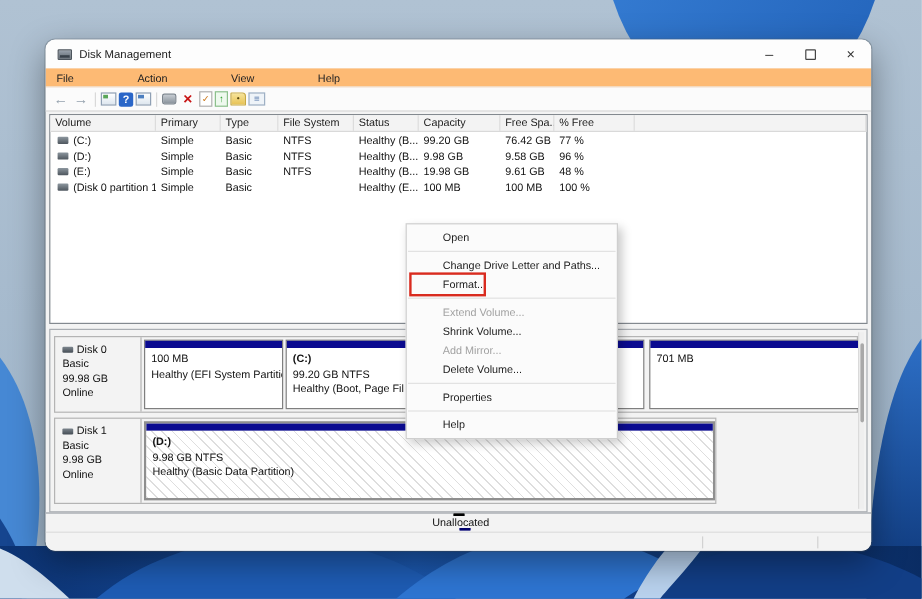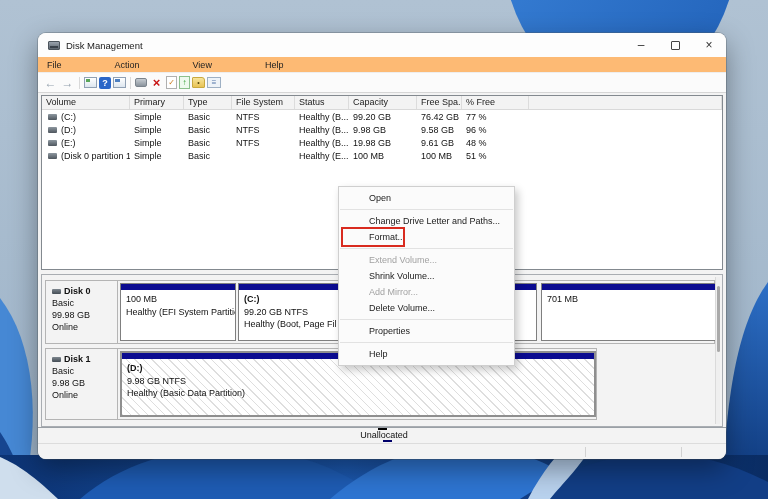--- a/index.html
+++ b/index.html
@@ -47,21 +47,21 @@
   .w-vol{width:88px;} .w-lay{width:54px;} .w-typ{width:48px;} .w-fs{width:63px;}
   .w-st{width:54px;} .w-cap{width:68px;} .w-free{width:45px;} .w-pct{width:67px;} .w-fill{flex:1;}
   .drive-ico { display:inline-block; width:9px; height:6px; border-radius:1px; background:linear-gradient(#8d979f,#4e565e); margin:0 4px 0 2px; vertical-align:middle; }
 
   
   .graphpanel { position:absolute; left:3px; top:241px; width:682px; height:153px; background:#f3f3f3; border:1px solid #a9adb2; }
   .diskrow { position:absolute; left:3px; display:flex; border:1px solid #b4b4b4; background:#f3f3f3; }
   .disk0 { top:5px; width:670px; height:64px; }
   .disk1 { top:73px; width:552px; height:72px; }
   .disklabel { width:72px; padding:4px 0 0 6px; border-right:1px solid #b4b4b4; font-size:9px; line-height:12px; color:#111; flex:0 0 72px; }
-  .disklabel .dname { font-weight:bold; }
+  .disklabel .dname { font-weight:normal; }
   .disk-ico { display:inline-block; width:9px; height:5px; background:linear-gradient(#7d868e,#454d55); border-radius:1px; margin-right:3px; }
   .parts { position:relative; flex:1; padding:2px 0 2px 2px; display:flex; }
   .pbox { border:1px solid #7f7f7f; background:#fff; margin-right:2px; display:flex; flex-direction:column; }
   .pbar { height:6px; background:#0b0b90; }
   .pbody { flex:1; padding:3px 2px 0 5px; font-size:9px; line-height:12.5px; color:#111; overflow:hidden; white-space:nowrap; }
   .pbody .ptitle { font-weight:bold; }
   .pbox.selected { border:2px solid #8f8f8f; }
   .pbody.hatch { background:repeating-linear-gradient(45deg,#dedede 0 1px,#ffffff 1px 6px); }
   .vscroll { position:absolute; right:2px; top:2px; width:5px; height:147px; background:#efefef; border-left:1px solid #dadada; }
   .vscroll .thumb { position:absolute; left:1px; top:9px; width:3px; height:66px; background:#a9a9a9; border-radius:2px; }
@@ -198,21 +198,21 @@
       <span class="c w-pct">48 %</span>
     </div>
     <div class="vrow">
       <span class="c w-vol"><span class="drive-ico"></span><span>(Disk 0 partition 1)</span></span>
       <span class="c w-lay">Simple</span>
       <span class="c w-typ">Basic</span>
       <span class="c w-fs"></span>
       <span class="c w-st">Healthy (E...</span>
       <span class="c w-cap">100 MB</span>
       <span class="c w-free">100 MB</span>
-      <span class="c w-pct">51 %</span>
+      <span class="c w-pct">100 %</span>
     </div>
   </div>
 
   <div class="graphpanel">
 
     <div class="diskrow disk0">
       <div class="disklabel">
         <div><span class="disk-ico"></span><span class="dname">Disk 0</span></div>
         <div>Basic</div>
         <div>99.98 GB</div>

